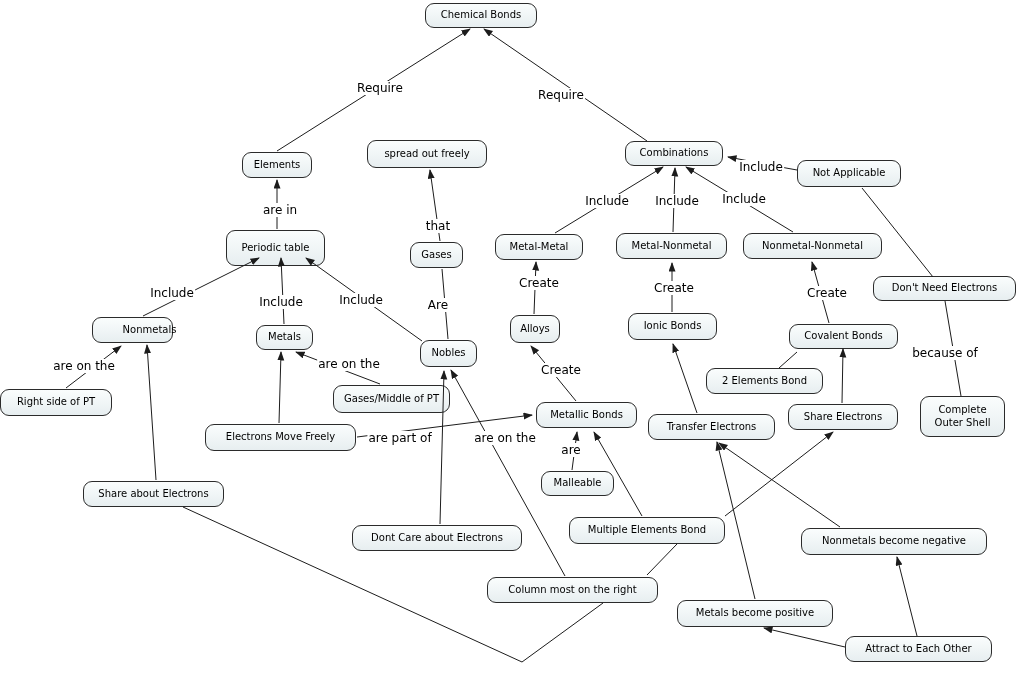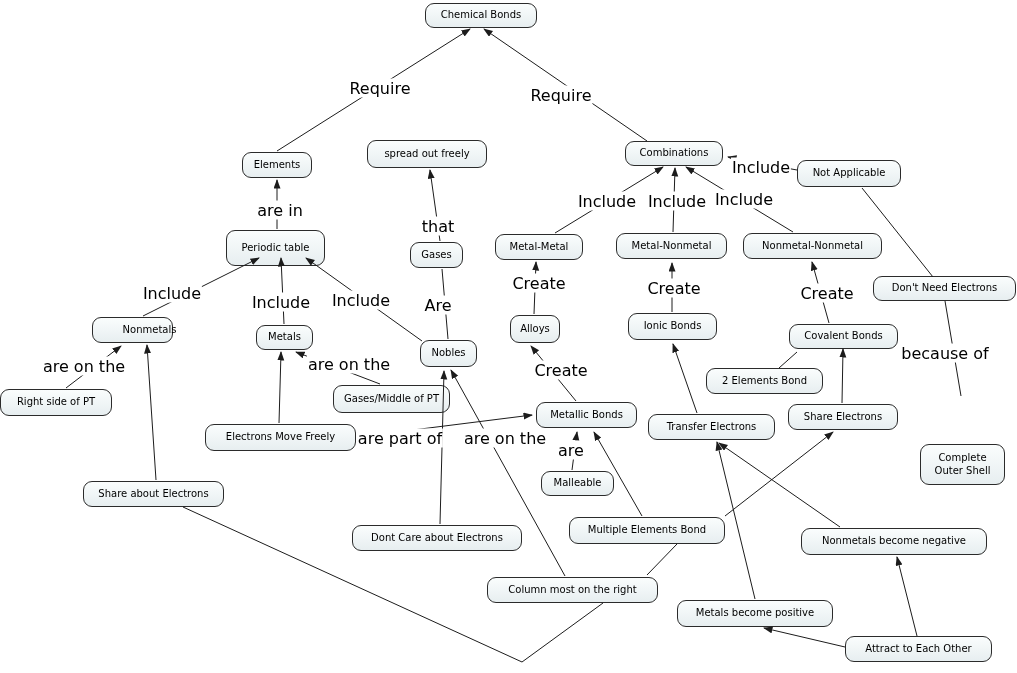--- a/index.html
+++ b/index.html
@@ -8,21 +8,21 @@
   #edges{position:absolute;left:0;top:0;width:1017px;height:673px;pointer-events:none;z-index:2;}
   .node{
     position:absolute;display:flex;align-items:center;justify-content:center;
     box-sizing:border-box;border:1px solid #2b2b2b;border-radius:9px;
     background:linear-gradient(#fafdfd,#e7eef0);
     font-size:10px;color:#000;text-align:center;white-space:pre-line;
     line-height:1.25;z-index:1;cursor:default;
   }
   .edge-label{
     position:absolute;transform:translate(-50%,-50%);
-    font-size:16px;color:#000;background:#ffffff;padding:0 1px;
+    font-size:12px;color:#000;background:#ffffff;padding:0 1px;
     white-space:nowrap;z-index:3;cursor:default;
   }
 </style>
 </head>
 <body>
 
 <div id="canvas">
   <svg id="edges" xmlns="http://www.w3.org/2000/svg">
     <defs>
       <marker id="arrowhead" markerWidth="10" markerHeight="8" refX="8.5" refY="3.5" orient="auto" markerUnits="userSpaceOnUse">
@@ -85,21 +85,21 @@
     <div class="node" style="left: 510px; top: 315px; width: 50px; height: 28px;">Alloys</div>
     <div class="node" style="left: 628px; top: 313px; width: 89px; height: 27px;">Ionic Bonds</div>
     <div class="node" style="left: 789px; top: 324px; width: 109px; height: 25px;">Covalent Bonds</div>
     <div class="node" style="left: 420px; top: 340px; width: 57px; height: 27px;">Nobles</div>
     <div class="node" style="left: 0px; top: 389px; width: 112px; height: 27px;">Right side of PT</div>
     <div class="node" style="left: 333px; top: 385px; width: 117px; height: 28px;">Gases/Middle of PT</div>
     <div class="node" style="left: 706px; top: 368px; width: 117px; height: 26px;">2 Elements Bond</div>
     <div class="node" style="left: 536px; top: 402px; width: 101px; height: 26px;">Metallic Bonds</div>
     <div class="node" style="left: 788px; top: 404px; width: 110px; height: 26px;">Share Electrons</div>
     <div class="node" style="left: 648px; top: 414px; width: 127px; height: 26px;">Transfer Electrons</div>
-    <div class="node" style="left: 920px; top: 396px; width: 85px; height: 41px; margin-top: 48px;">Complete
+    <div class="node" style="left: 920px; top: 396px; width: 85px; height: 41px;">Complete
 Outer Shell</div>
     <div class="node" style="left: 205px; top: 424px; width: 151px; height: 27px;">Electrons Move Freely</div>
     <div class="node" style="left: 541px; top: 471px; width: 73px; height: 25px;">Malleable</div>
     <div class="node" style="left: 83px; top: 481px; width: 141px; height: 26px;">Share about Electrons</div>
     <div class="node" style="left: 352px; top: 525px; width: 170px; height: 26px;">Dont Care about Electrons</div>
     <div class="node" style="left: 569px; top: 517px; width: 156px; height: 27px;">Multiple Elements Bond</div>
     <div class="node" style="left: 801px; top: 528px; width: 186px; height: 27px;">Nonmetals become negative</div>
     <div class="node" style="left: 487px; top: 577px; width: 171px; height: 26px;">Column most on the right</div>
     <div class="node" style="left: 677px; top: 600px; width: 156px; height: 27px;">Metals become positive</div>
     <div class="node" style="left: 845px; top: 636px; width: 147px; height: 26px;">Attract to Each Other</div>

